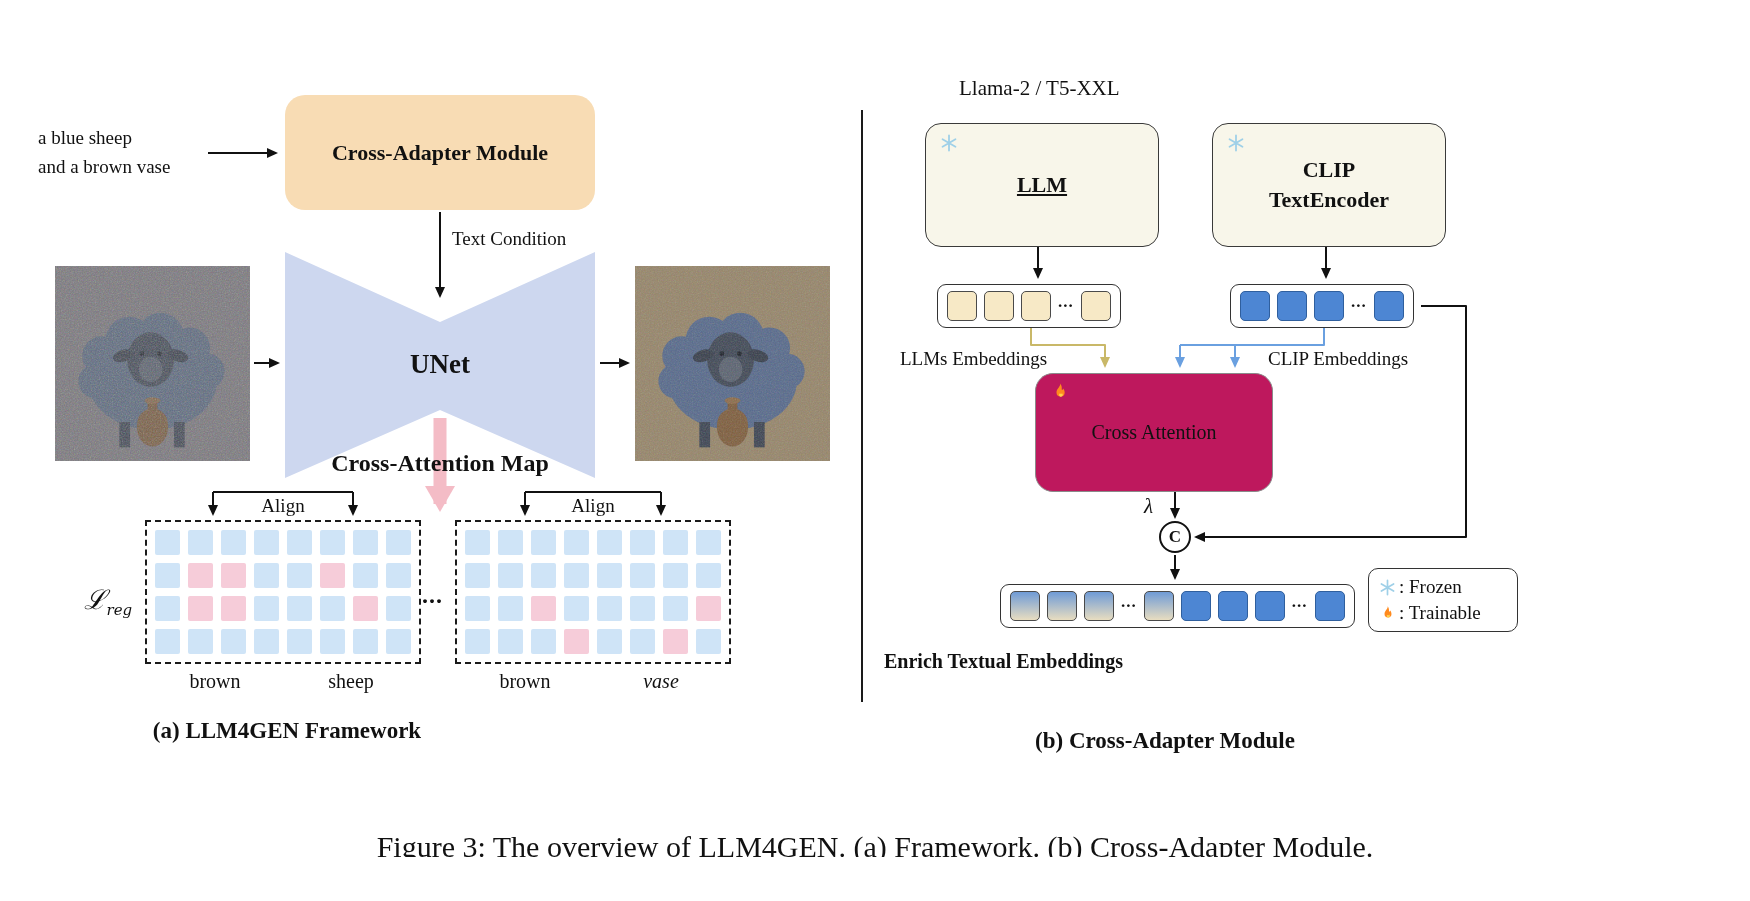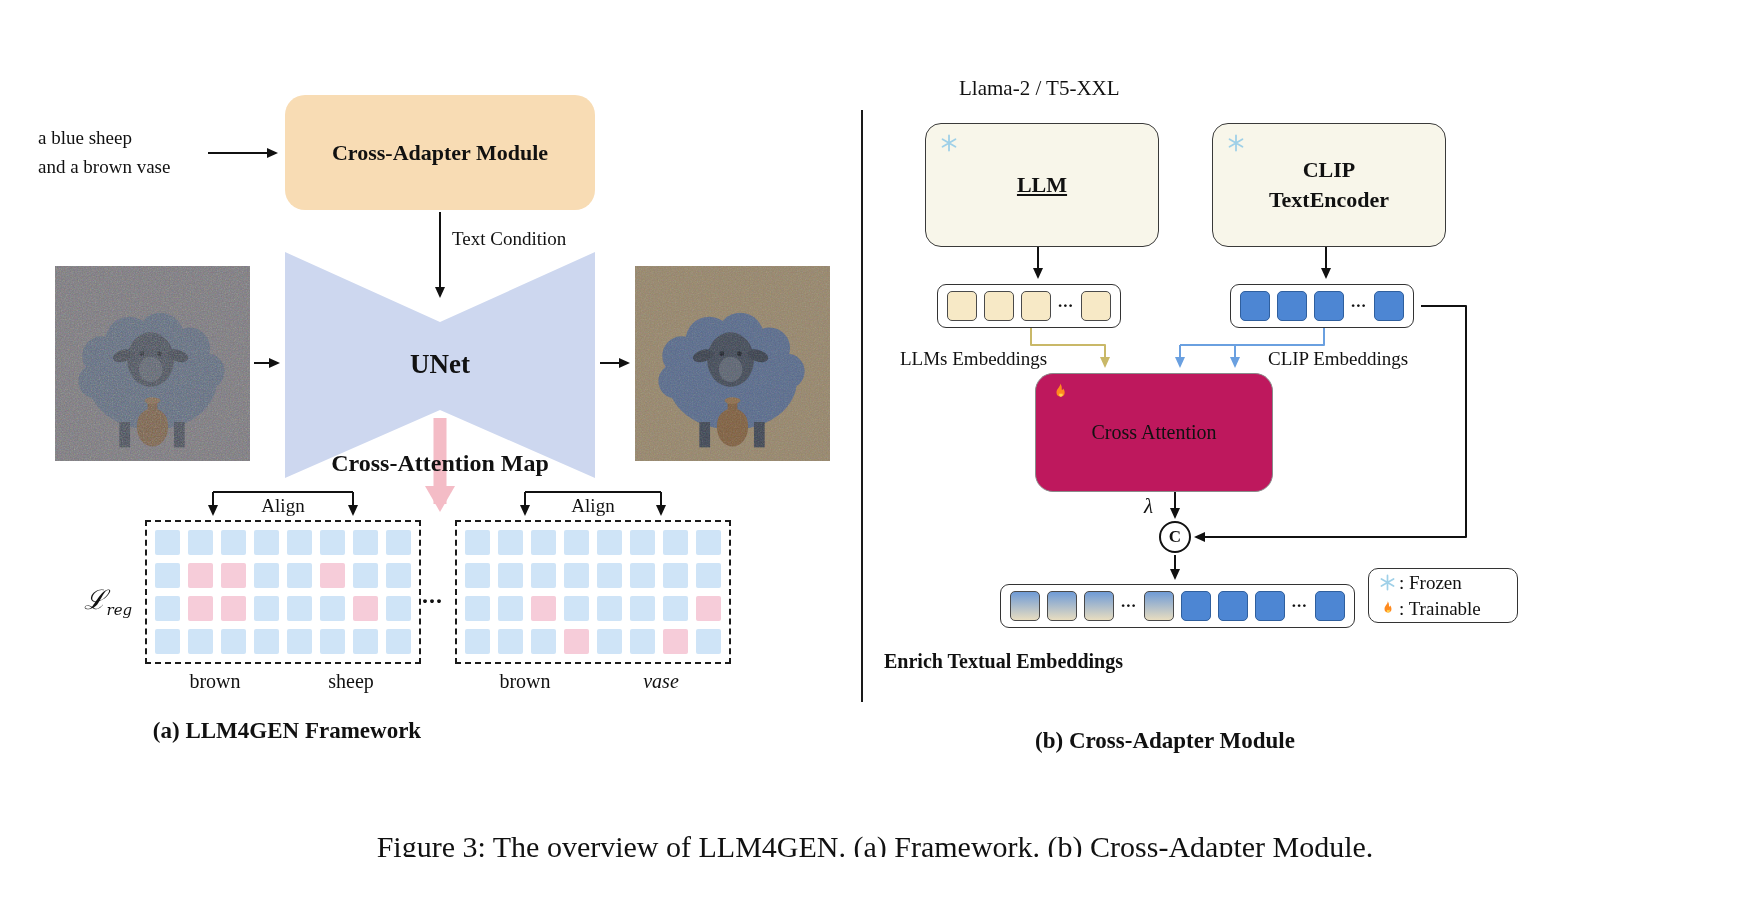--- a/index.html
+++ b/index.html
@@ -78,21 +78,21 @@
     border:1.4px solid #8a8a8a; border-radius:18px;
     display:flex; align-items:center; justify-content:center; font-size:20px;
   }
   .lambda { left:1144px; top:494px; width:24px; font-size:21px; font-style:italic; }
   .concat {
     left:1159px; top:521px; width:32px; height:32px; box-sizing:border-box;
     border:2px solid #111; border-radius:50%; background:#fff;
     display:flex; align-items:center; justify-content:center; font-weight:bold; font-size:17px;
   }
   .legend {
-    left:1368px; top:568px; width:150px; height:55px; box-sizing:border-box;
+    left:1368px; top:568px; width:150px; height:64px; box-sizing:border-box;
     border:1.6px solid #333; border-radius:10px; background:#fff;
     display:flex; flex-direction:column; justify-content:center; gap:4px; padding:6px 10px;
     font-size:19px;
   }
   .legend-row { display:flex; align-items:center; gap:3px; }
   .legend-row svg { width:17px; height:17px; }
   .enrich-label { left:884px; top:650px; font-weight:bold; font-size:20px; }
 
   .figcap-wrap { left:0; top:782px; width:1750px; height:27px; overflow:hidden;margin-top:48px; }
   .figcap { font-size:30px; line-height:34px; text-align:center; }

